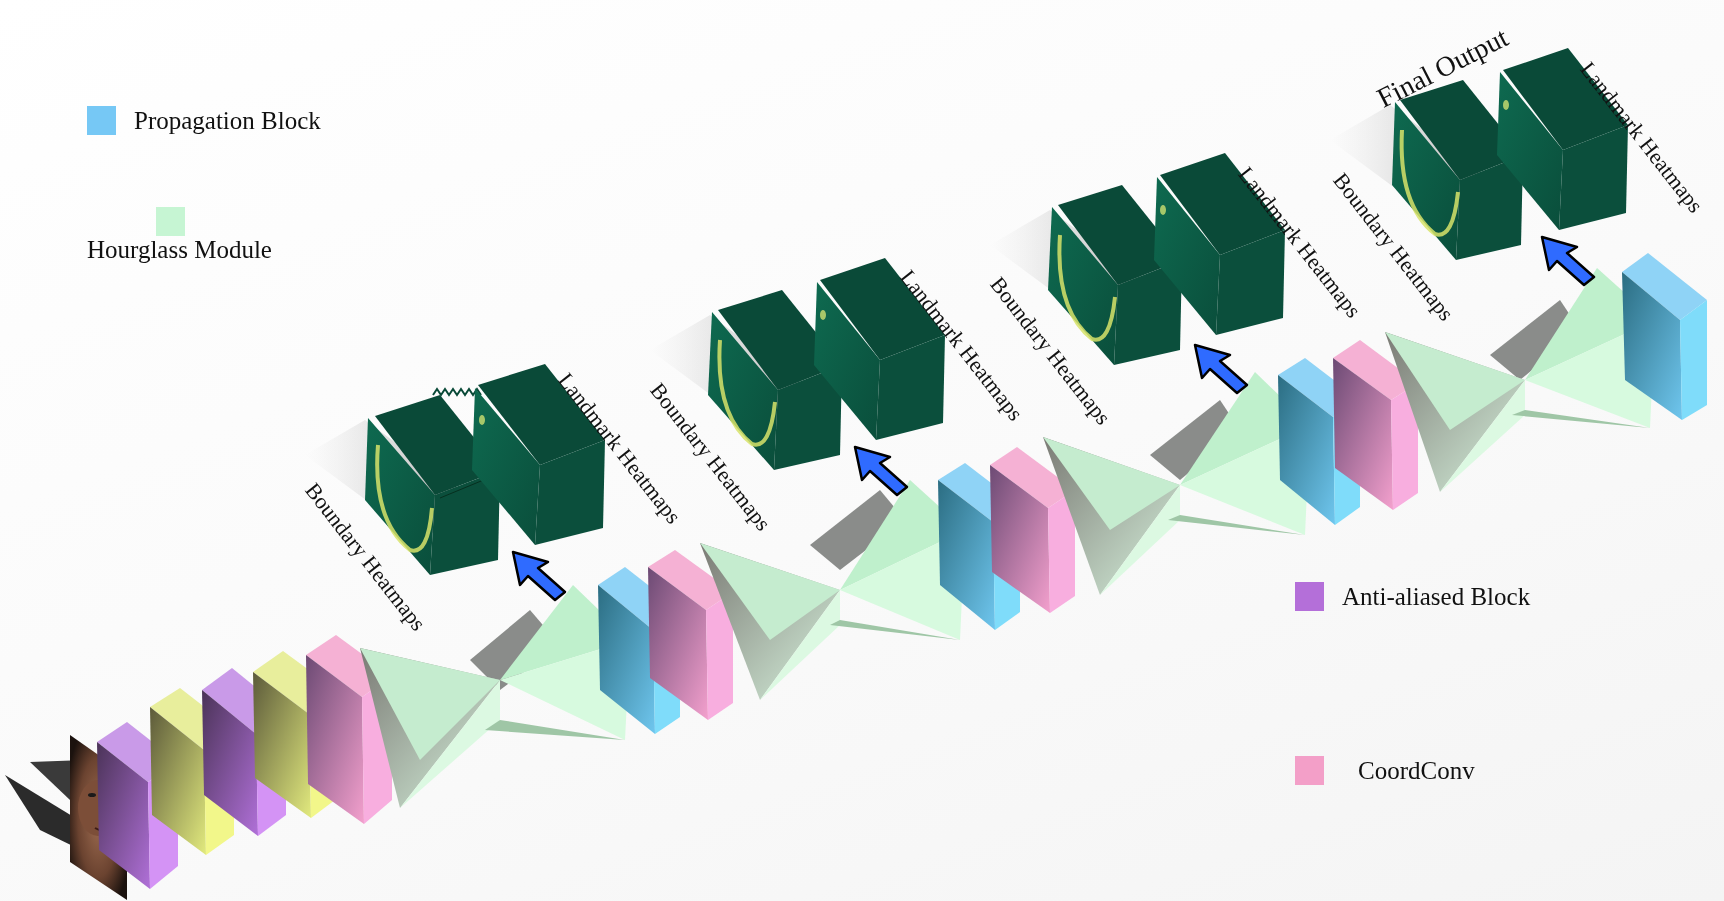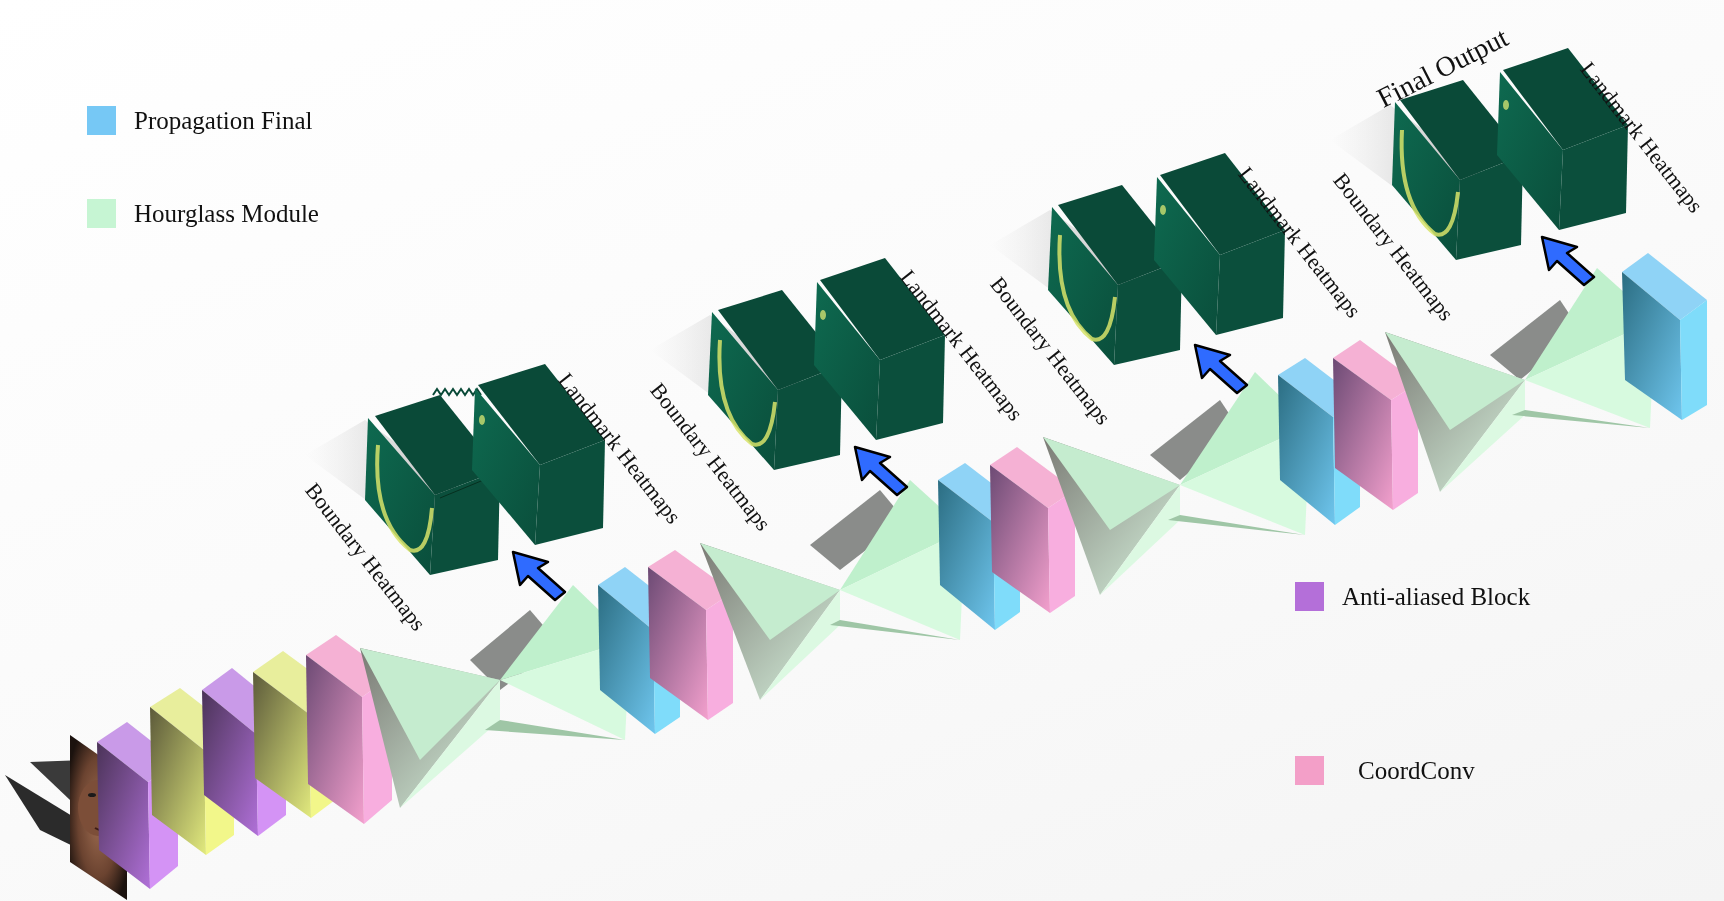--- a/index.html
+++ b/index.html
@@ -252,23 +252,23 @@
         <polygon points="1503,70 1568,48 1628,125 1563,150" fill="#0a4a38"></polygon>
         <polygon points="1500,72 1563,150 1559,230 1497,155" fill="url(#gHeatFace)"></polygon>
         <polygon points="1563,150 1628,125 1626,213 1559,230" fill="#0b4f3c"></polygon>
         <ellipse cx="1506" cy="105" rx="3" ry="5" fill="#cde070" opacity="0.8"></ellipse>
       </g>
     </g>
   </svg>
 
   <div class="legend-item" style="left:87px; top:106px;">
     <span class="legend-swatch" style="background:#76c8f5;"></span>
-    <span class="legend-label">Propagation Final</span>
-  </div>
-  <div class="legend-item" style="left:87px; top:199px;">
+    <span class="legend-label">Propagation Block</span>
+  </div>
+  <div class="legend-item" style="left:87px; top:207px;flex-direction:column;">
     <span class="legend-swatch" style="background:#c6f5d3;"></span>
     <span class="legend-label">Hourglass Module</span>
   </div>
 
   <div class="legend-item" style="left:1295px; top:582px;">
     <span class="legend-swatch" style="background:#b46fd9;"></span>
     <span class="legend-label">Anti-aliased Block</span>
   </div>
   <div class="legend-item" style="left:1295px; top:756px;gap:16px;">
     <span class="legend-swatch" style="background:#f39fc8;"></span>

